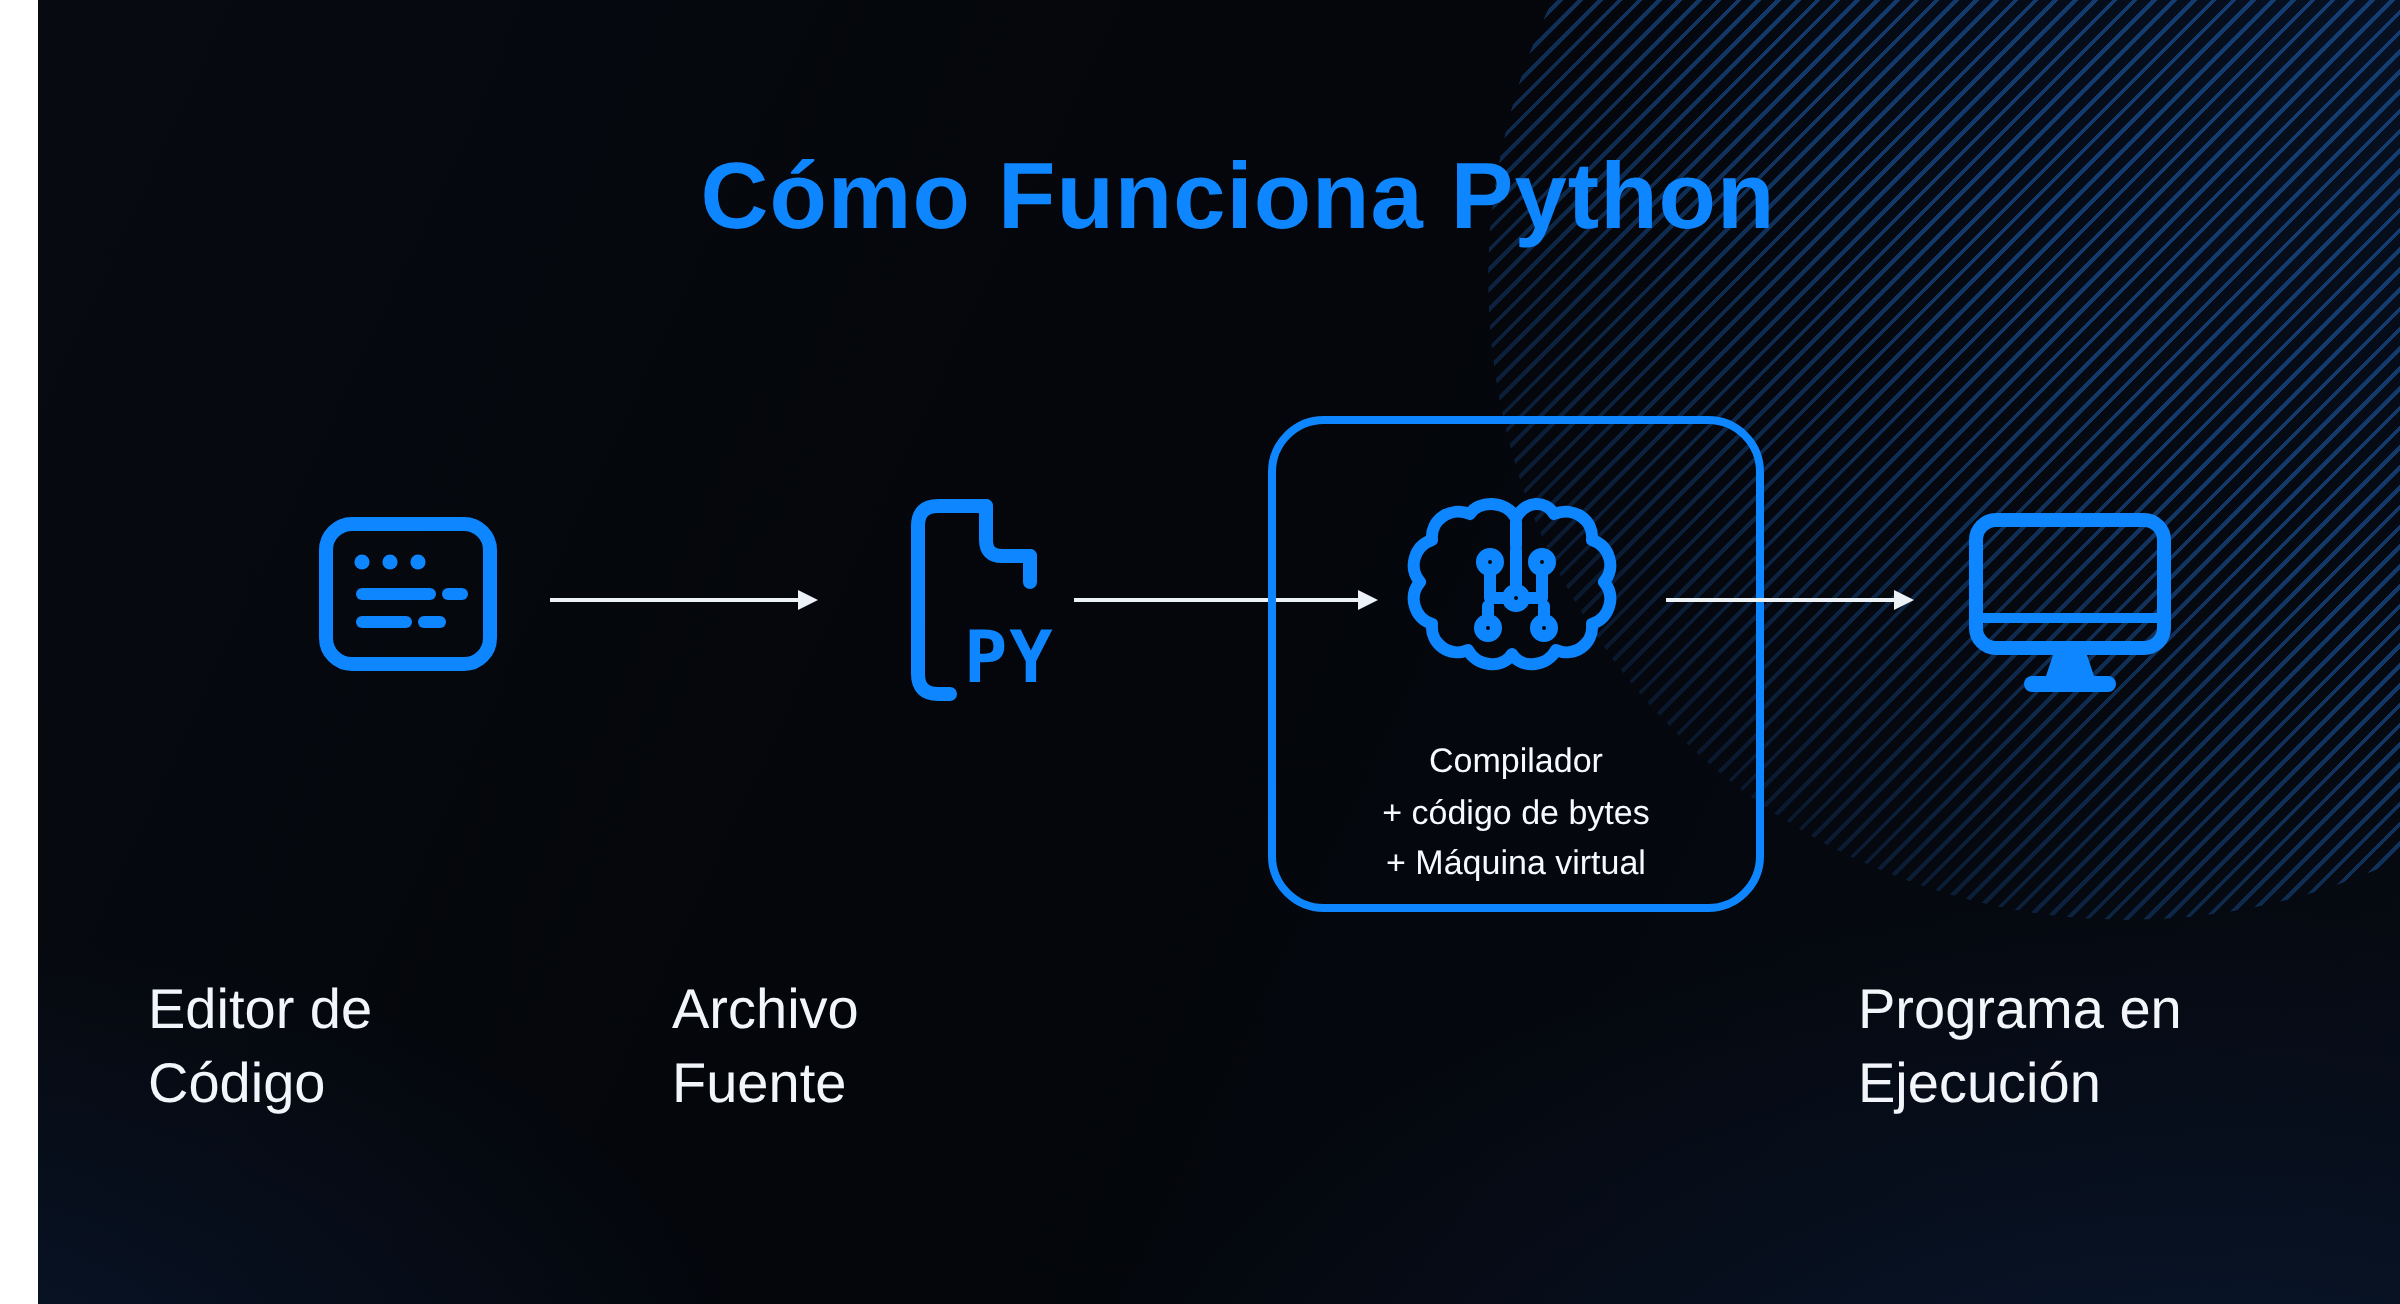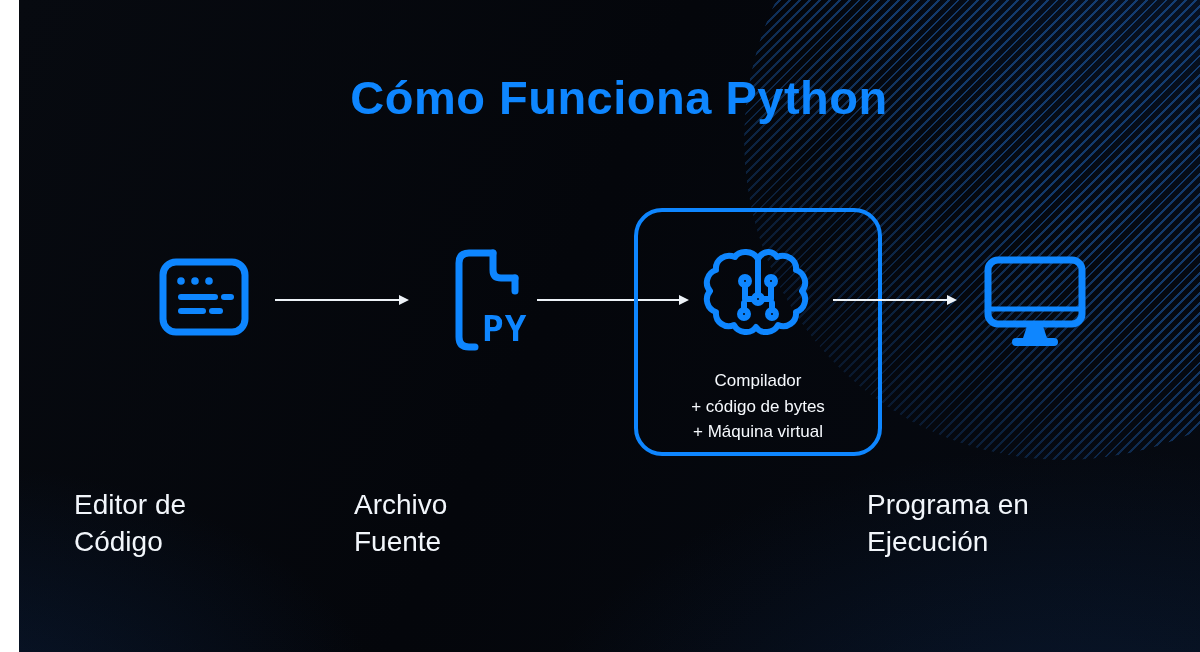--- a/index.html
+++ b/index.html
@@ -184,18 +184,18 @@
     <svg width="110" height="100" viewBox="0 0 110 100" fill="none">
       <rect x="8" y="10" width="94" height="64" rx="10" stroke="#0e86ff" stroke-width="7"></rect>
       <line x1="10" y1="59" x2="100" y2="59" stroke="#0e86ff" stroke-width="5"></line>
       <path d="M47 76 L43 88 H67 L63 76 Z" fill="#0e86ff"></path>
       <rect x="32" y="88" width="46" height="8" rx="4" fill="#0e86ff"></rect>
     </svg>
   </div>
 
   <div class="node-label" style="left:55px;">Editor de
 Código</div>
-  <div class="node-label" style="left:335px;">Archivo
+  <div class="node-label" style="left:317px;">Archivo
 Fuente</div>
-  <div class="node-label" style="left:848px;">Programa en
+  <div class="node-label" style="left:910px;">Programa en
 Ejecución</div>
 
 </div>
 
 </body></html>

